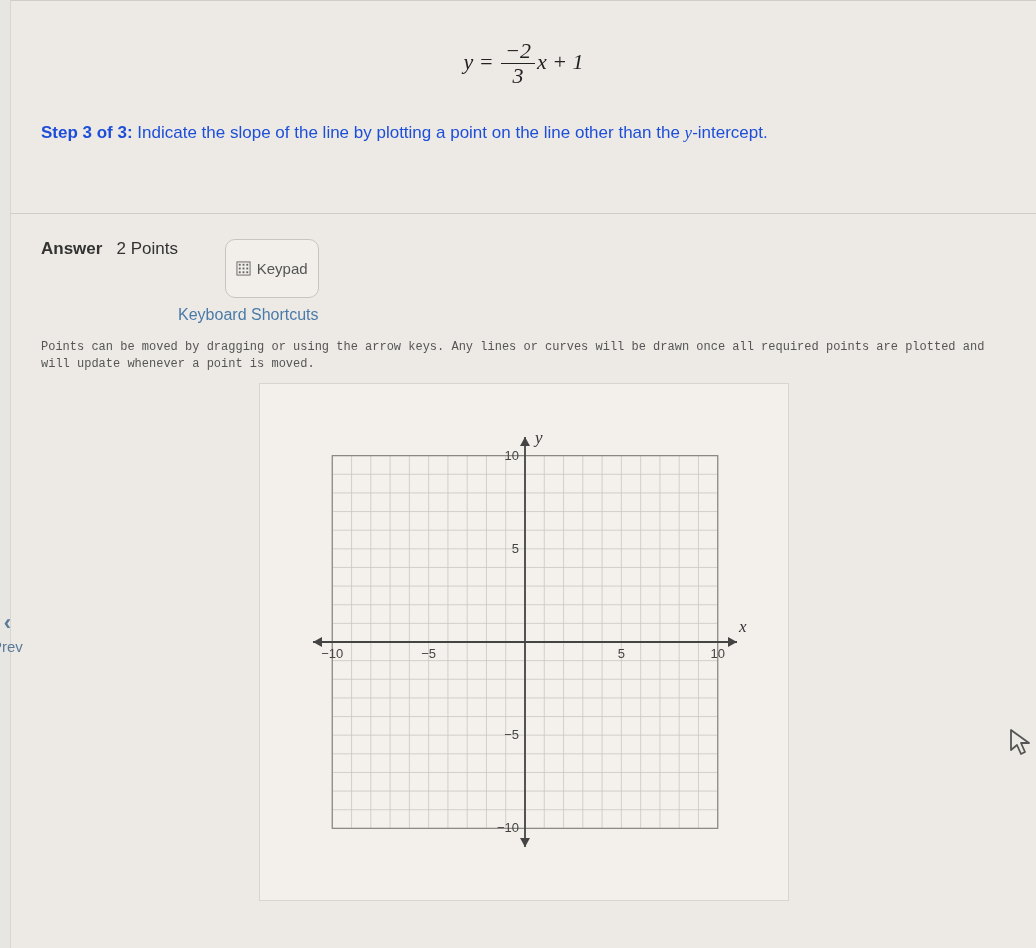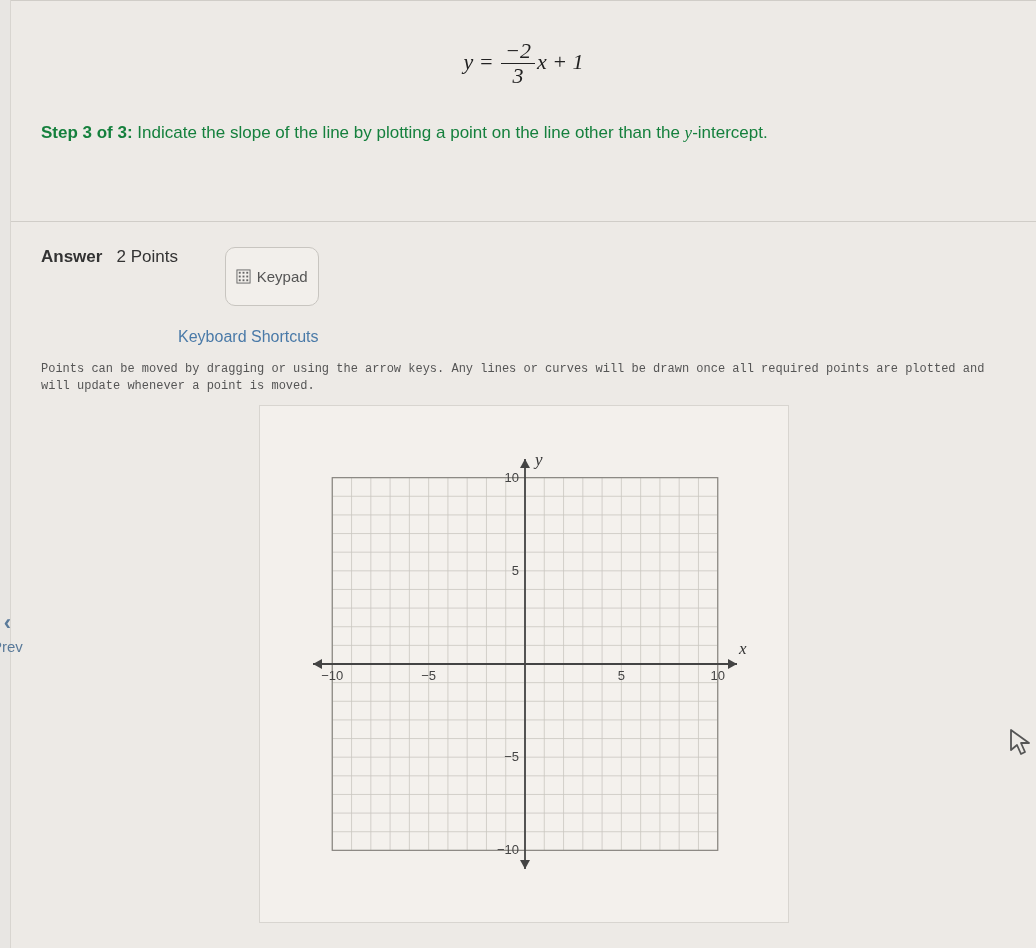--- a/index.html
+++ b/index.html
@@ -38,22 +38,22 @@
   .equation .frac {
     display: inline-block;
     vertical-align: middle;
     text-align: center;
     margin: 0 2px;
   }
   .equation .frac .num { display:block; border-bottom: 1.5px solid #222; padding: 0 4px; line-height:1.1;}
   .equation .frac .den { display:block; padding: 0 4px; line-height:1.1;}
   .step-text {
     font-size: 17px;
-    color: #15803d;
-    margin-bottom: 18px;
+    color: #1d4ed8;
+    margin-bottom: 10px;
   }
   .step-text b { font-weight: 700; }
   .step-text i { font-style: italic; font-family: "Times New Roman", serif;}
   .hr { border-top: 1px solid #d0cdc8; margin-top: 30px;}
   .answer-row {
     display: flex;
     justify-content: flex-start;
     align-items: flex-start;
     padding: 25px 30px 10px 30px;
   }
@@ -68,21 +68,21 @@
     background: #f2efeb;
     padding: 20px 10px;
     font-size: 15px;
     color: #555;
     border-radius: 10px;
     cursor: pointer;
   }
   .keypad-btn svg { width:15px; height:15px; }
   .shortcuts-link {
     display:block;
-    margin-top: 22px;
+    margin-top: 8px;
     color: #4a7aa8;
     font-size: 16px;
     cursor: pointer;
   }
   .help-text {
     padding: 5px 30px 10px 30px;
     font-size: 12px;
     color: #555;
     line-height: 1.4;
     font-family: Liberation Mono, monospace;

